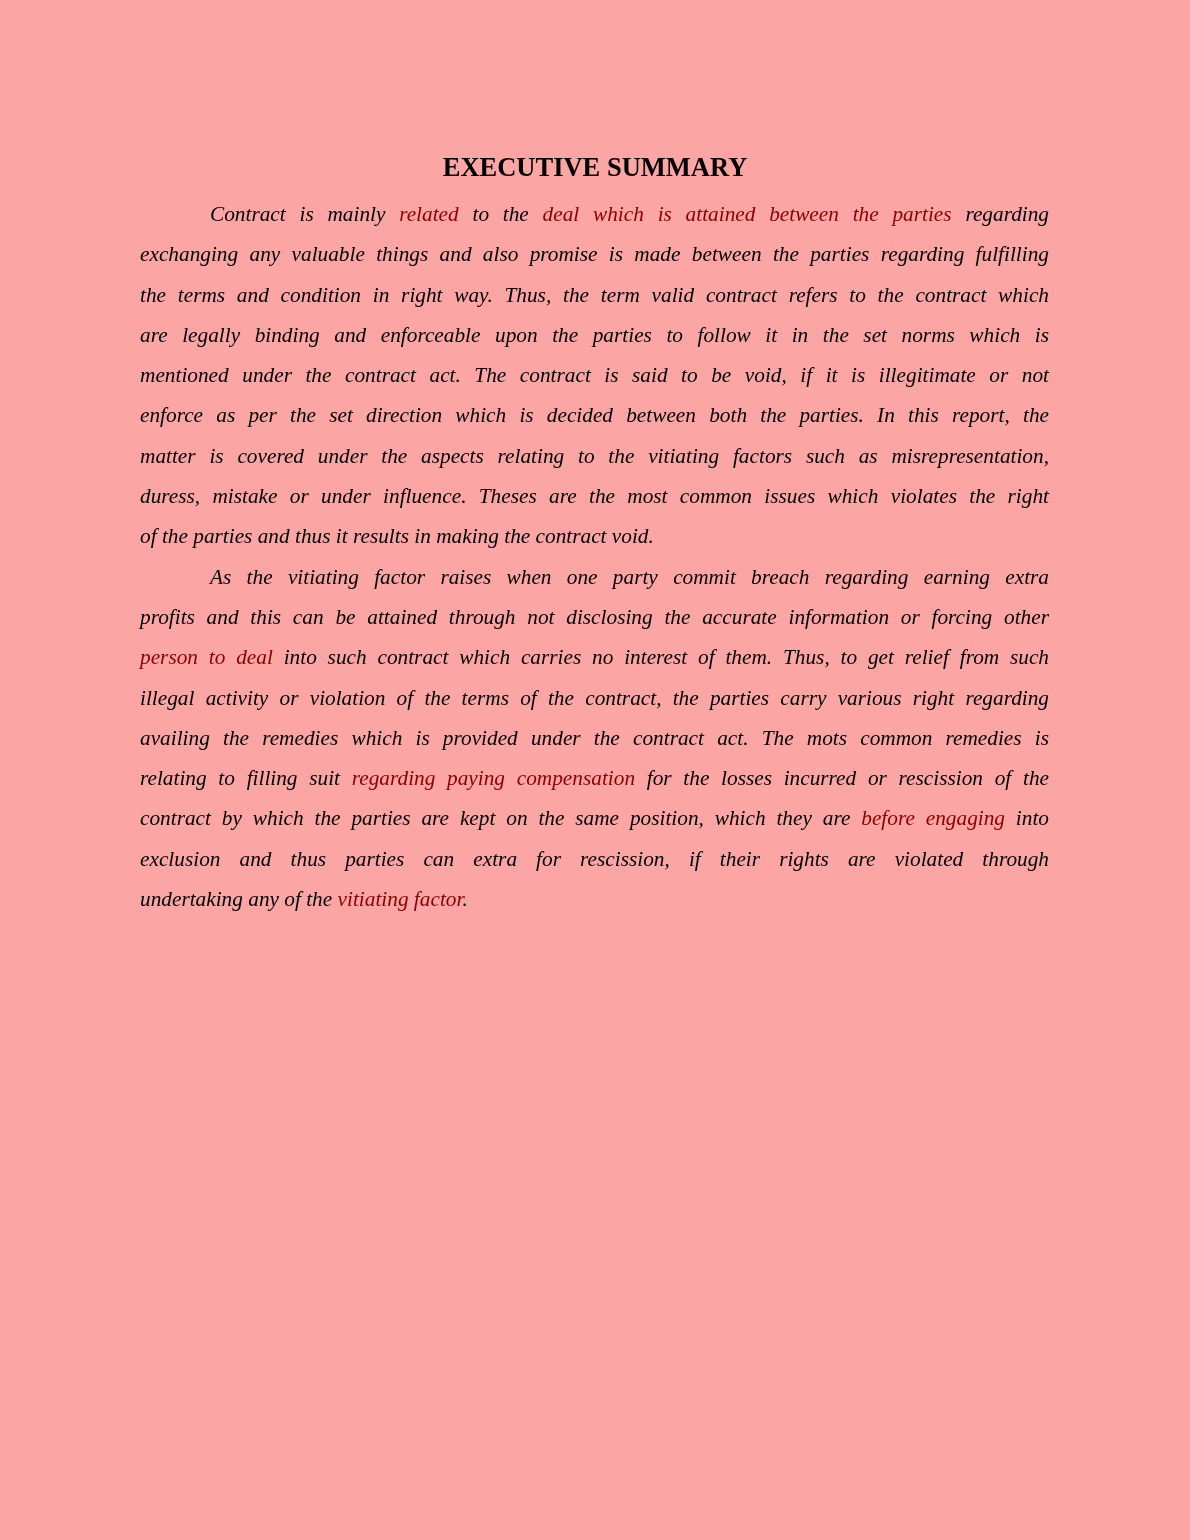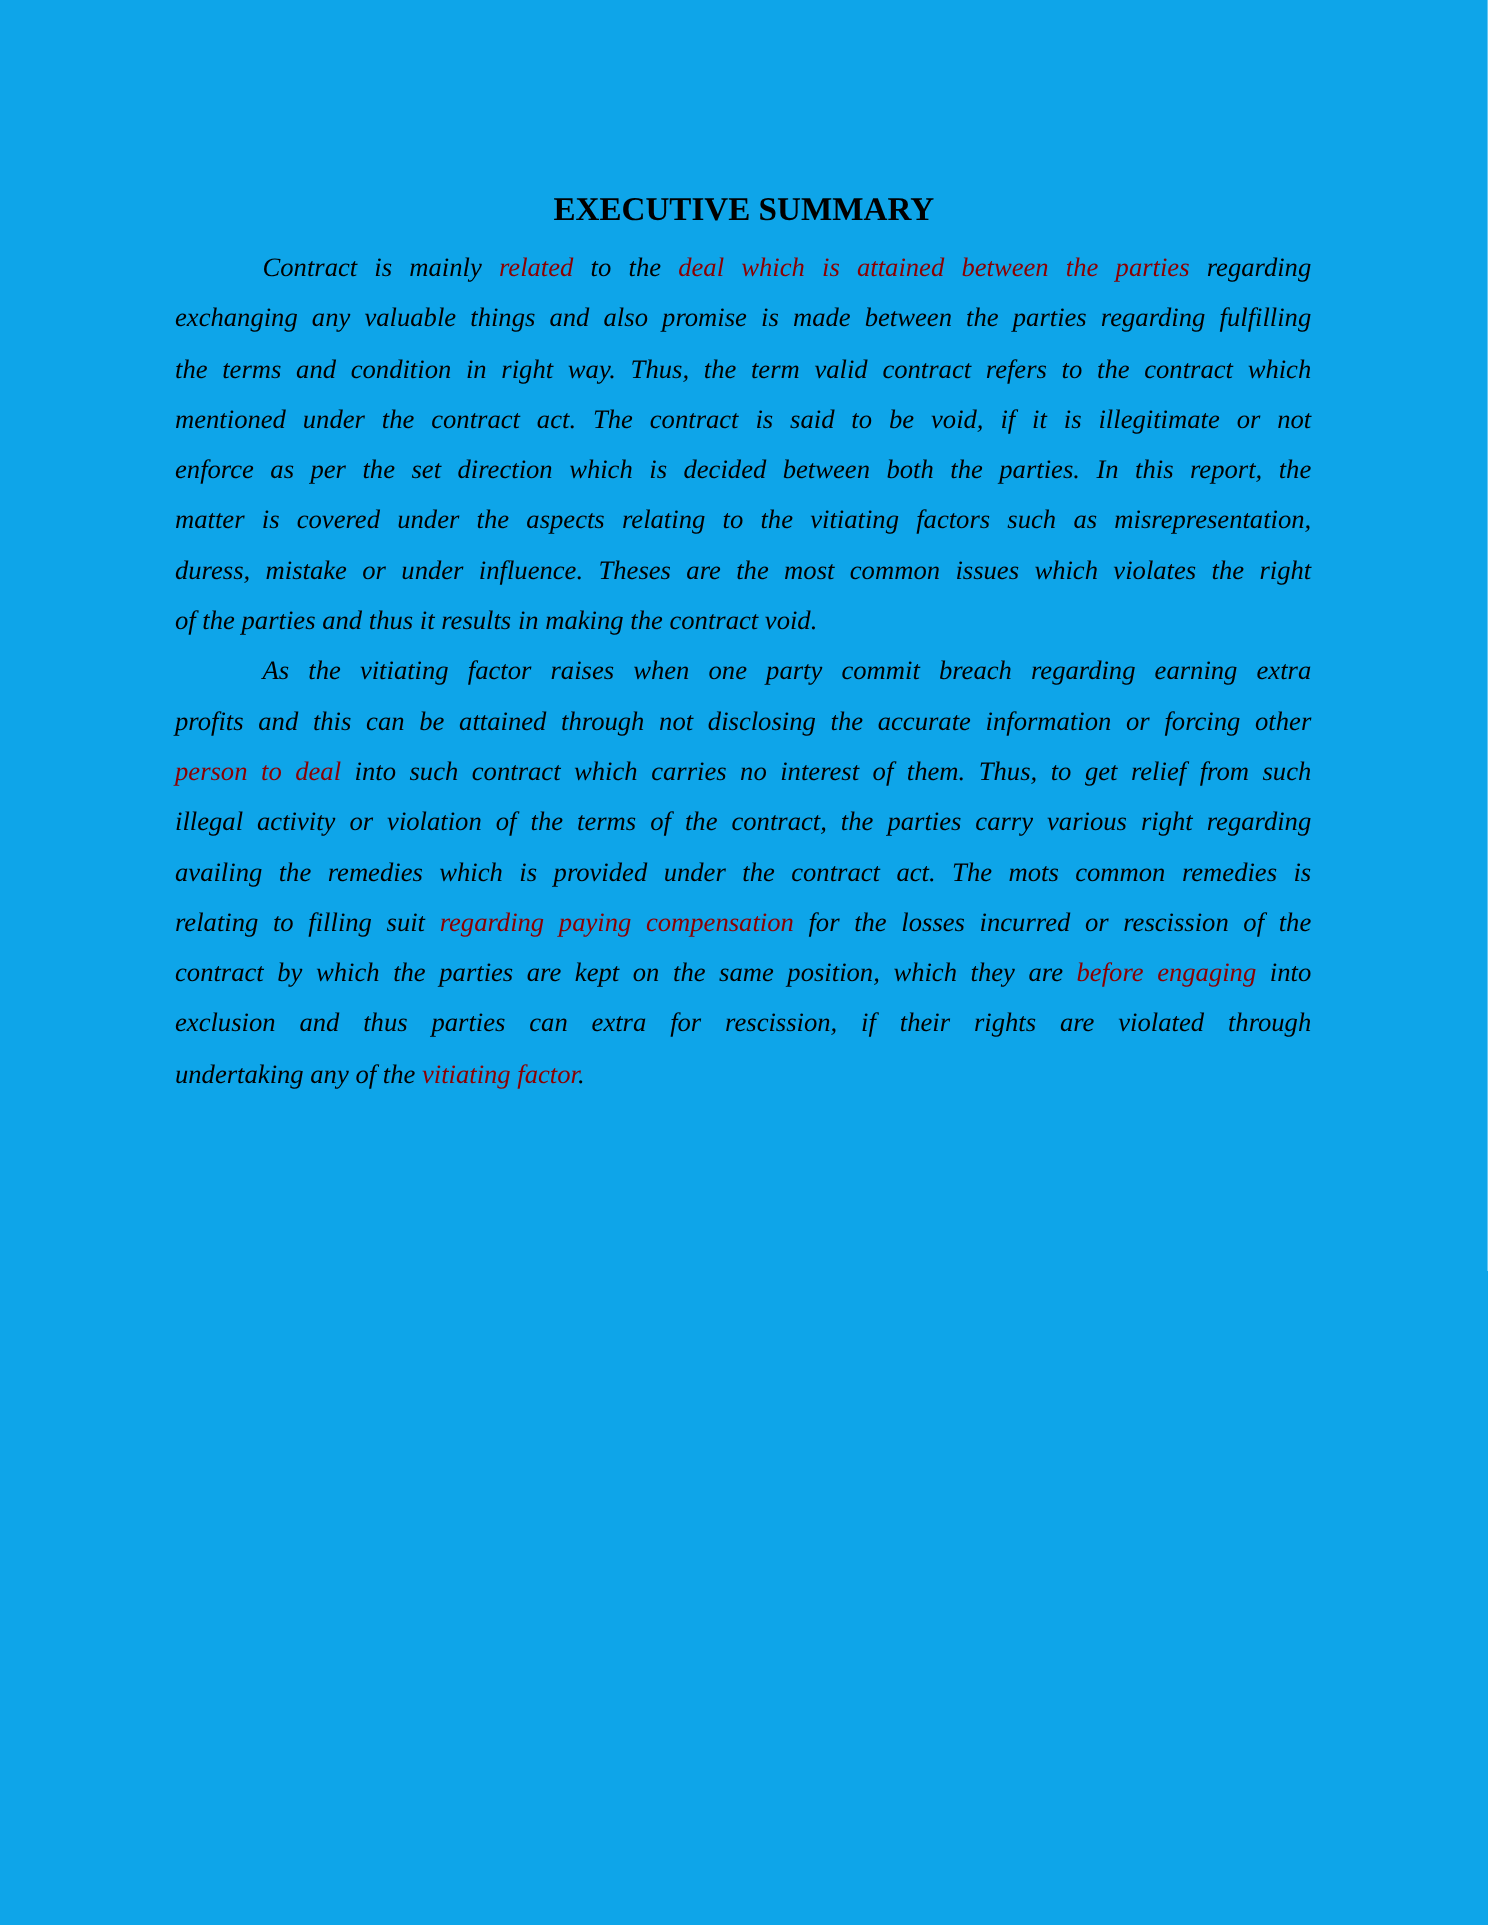--- a/index.html
+++ b/index.html
@@ -1,19 +1,19 @@
 <!DOCTYPE html>
 <html><head>
   <meta charset="utf-8">
   <style>
     html, body { margin: 0; padding: 0; background: #ffffff; }
     body { width: 1190px; height: 1540px; position: relative; overflow: hidden; }
     .page {
       position: absolute; left: 0; top: 0; width: 1190px; height: 1540px;
-      background: #0ea5e9;
+      background: #fca5a5;
       font-family: "Liberation Serif", "DejaVu Serif", serif;
       color: #000000;
     }
     .title {
       position: absolute; left: 0; width: 1190px; top: 150px;
       text-align: center; font-weight: bold; font-size: 26.5px; line-height: 34px;
       margin: 0;
     }
     .body-text { position: absolute; left: 140px; width: 909px; top: 194px; font-style: italic; }
     .para { margin: 0; }
@@ -29,20 +29,21 @@
 </head>
 <body>
 
 <div class="page">
   <h1 class="title">EXECUTIVE SUMMARY</h1>
   <div class="body-text" id="body-text">
       <div class="para">
         <span class="line indent"><span>Contract is mainly </span><span class="hl" style="color: rgb(139, 0, 0);">related</span><span> to the </span><span class="hl" style="color: rgb(139, 0, 0);">deal which is attained between the parties</span><span> regarding</span></span>
         <span class="line"><span>exchanging any valuable things and also promise is made between the parties regarding fulfilling</span></span>
         <span class="line"><span>the terms and condition in right way. Thus, the term valid contract refers to the contract which</span></span>
+        <span class="line"><span>are legally binding and enforceable upon the parties to follow it in the set norms which is</span></span>
         <span class="line"><span>mentioned under the contract act. The contract is said to be void, if it is illegitimate or not</span></span>
         <span class="line"><span>enforce as per the set direction which is decided between both the parties. In this report, the</span></span>
         <span class="line"><span>matter is covered under the aspects relating to the vitiating factors such as misrepresentation,</span></span>
         <span class="line"><span>duress, mistake or under influence. Theses are the most common issues which violates the right</span></span>
         <span class="line last"><span>of the parties and thus it results in making the contract void.</span></span>
       </div>
       <div class="para">
         <span class="line indent"><span>As the vitiating factor raises when one party commit breach regarding earning extra</span></span>
         <span class="line"><span>profits and this can be attained through not disclosing the accurate information or forcing other</span></span>
         <span class="line"><span class="hl" style="color: rgb(139, 0, 0);">person to deal</span><span> into such contract which carries no interest of them. Thus, to get relief from such</span></span>

